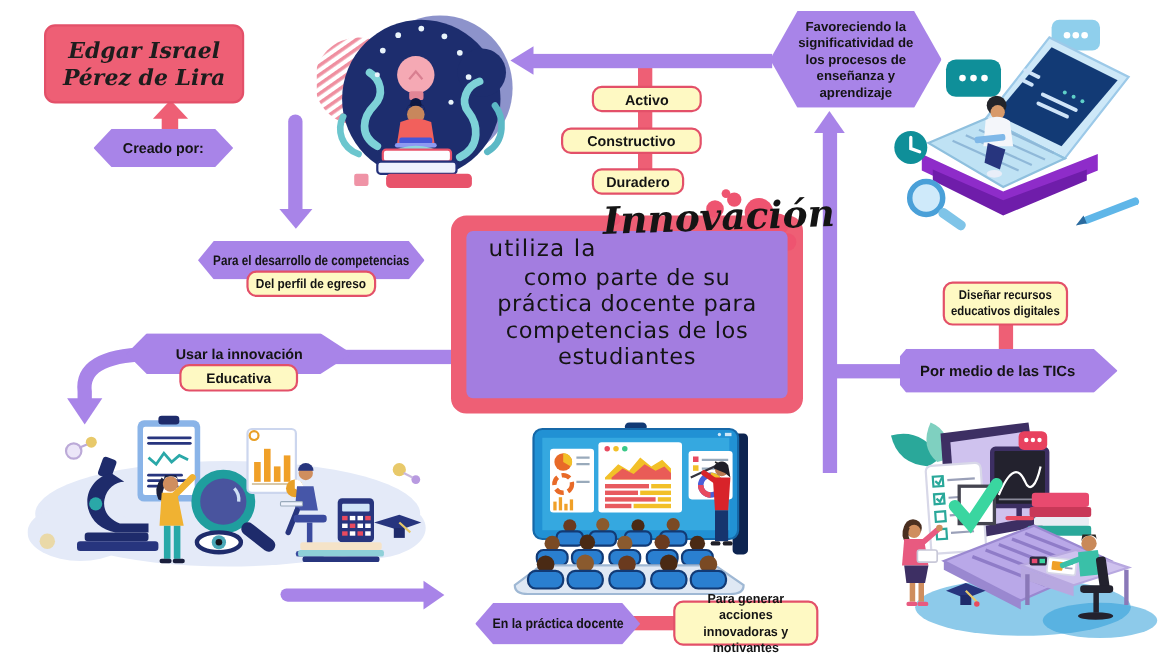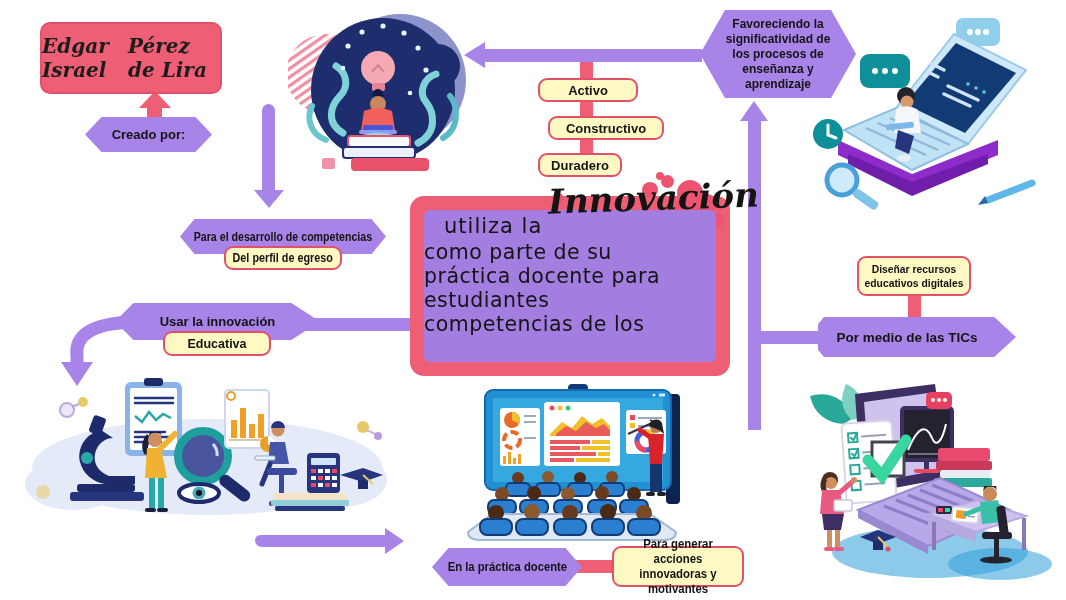--- a/index.html
+++ b/index.html
@@ -10,21 +10,21 @@
   .pinkbox{background:#fef9c3;border:2px solid #e35069;border-radius:9px;box-sizing:border-box}
   .hex{background:#a884e8}
   .sq85{display:inline-block;transform:scaleX(.85)}
   .sq90{display:inline-block;transform:scaleX(.9)}
   .sq95{display:inline-block;transform:scaleX(.95)}
   .script{font-family:"DejaVu Serif",serif;font-style:italic;font-weight:bold}
   .ctext{font-family:"DejaVu Sans",sans-serif}
   .blob{position:absolute;background:#ee5470;border-radius:50%;z-index:3}
   
   #author-box{left:40px;top:22px;width:178px;height:68px;background:#ee5f75;border:2px solid #e35069;
-              border-radius:10px;z-index:2;display:flex;flex-direction:row;align-items:center;justify-content:center}
+              border-radius:10px;z-index:2;display:flex;flex-direction:column;align-items:center;justify-content:center}
   #author-box div{font-size:20px;line-height:24px;color:#1d1d1d}
   #creado-stem{left:147px;top:106px;width:15px;height:27px;background:#ee5f75;z-index:1}
   #creado-head{left:139px;top:91px;width:0;height:0;border-left:16px solid transparent;border-right:16px solid transparent;
                border-bottom:17px solid #ee5f75;z-index:1}
   #creado-hex{left:85px;top:117px;width:127px;height:35px;clip-path:polygon(0 50%,13% 0,87% 0,100% 50%,87% 100%,13% 100%);
               z-index:2;font-size:13px}
   
   #arrow-d1-stem{left:262px;top:104px;width:13px;height:88px;background:#a884e8;border-radius:7px 7px 0 0;z-index:2}
   #arrow-d1-head{left:254px;top:190px;width:0;height:0;border-left:15px solid transparent;border-right:15px solid transparent;
                  border-top:18px solid #a884e8;z-index:2}
@@ -34,26 +34,26 @@
   #banner-usar{left:115px;top:303px;width:205px;height:37px;clip-path:polygon(0 50%,9% 0,86% 0,100% 50%,86% 100%,9% 100%);
                z-index:3;font-size:13px;white-space:nowrap}
   #usar-bar{left:300px;top:318px;width:115px;height:13px;background:#a884e8;z-index:2}
   #box-educativa{left:163px;top:331px;width:108px;height:25px;z-index:4;font-size:12.5px}
   #svg-curve-usar{left:55px;top:312px;z-index:2}
   
   #central-outer{left:410px;top:196px;width:320px;height:180px;background:#ee5f75;border-radius:14px;z-index:2}
   #central-inner{left:424px;top:210px;width:292px;height:152px;background:#a37de0;border-radius:6px;z-index:3}
   #central-intro{left:444px;top:214px;z-index:4;font-size:21px;letter-spacing:1px;color:#141414}
   #innovacion-script{left:548px;top:178px;z-index:5;font-size:34px;color:#141414;transform:rotate(-2deg)}
-  #central-body{left:424px;top:240px;width:292px;z-index:4;font-size:20.5px;line-height:24px;
+  #central-body{left:424px;top:240px;width:292px;z-index:4;text-align:center;font-size:20.5px;line-height:24px;
                 letter-spacing:.5px;color:#141414}
   
   #bar-qualities{left:580px;top:56px;width:13px;height:120px;background:#ee5f75;z-index:1}
   #box-activo{left:538px;top:78px;width:100px;height:24px;z-index:2;font-size:13px}
-  #box-constructivo{left:548px;top:116px;width:116px;height:24px;z-index:2;font-size:13px}
+  #box-constructivo{left:510px;top:116px;width:128px;height:24px;z-index:2;font-size:13px}
   #box-duradero{left:538px;top:153px;width:84px;height:24px;z-index:2;font-size:13px}
   
   #arrow-l-bar{left:484px;top:49px;width:218px;height:13px;background:#a884e8;z-index:2}
   #arrow-l-head{left:464px;top:42px;width:0;height:0;border-top:13.5px solid transparent;border-bottom:13.5px solid transparent;
                 border-right:21px solid #a884e8;z-index:2}
   #hex-favoreciendo{left:700px;top:10px;width:156px;height:88px;clip-path:polygon(0 50%,16% 0,84% 0,100% 50%,84% 100%,16% 100%);
                     z-index:3;font-size:12px;line-height:15px}
   #hex-favoreciendo span{width:114px}
   #arrow-u-stem{left:748px;top:120px;width:13px;height:310px;background:#a884e8;z-index:1}
   #arrow-u-head{left:740px;top:101px;width:0;height:0;border-left:14.5px solid transparent;border-right:14.5px solid transparent;
@@ -160,22 +160,22 @@
 <div class="blob" style="left:708px;top:212px;width:16px;height:16px"></div>
 <div class="blob" style="left:692px;top:225px;width:22px;height:22px"></div>
 <div class="blob" style="left:656px;top:172px;width:8px;height:8px"></div>
 <div class="blob" style="left:552px;top:193px;width:12px;height:12px"></div>
 <div class="abs" id="central-inner"></div>
 <div class="abs ctext" id="central-intro">utiliza la</div>
 <div class="abs script" id="innovacion-script">Innovación</div>
 <div class="abs ctext" id="central-body">
   <div>como parte de su</div>
   <div>práctica docente para</div>
+  <div>competencias de los</div>
   <div>estudiantes</div>
-  <div>competencias de los</div>
 </div>
 
 <div class="abs" id="bar-qualities"></div>
 <div class="abs node pinkbox" id="box-activo">
   <span>Activo</span>
 </div>
 <div class="abs node pinkbox" id="box-constructivo">
   <span>Constructivo</span>
 </div>
 <div class="abs node pinkbox" id="box-duradero">

